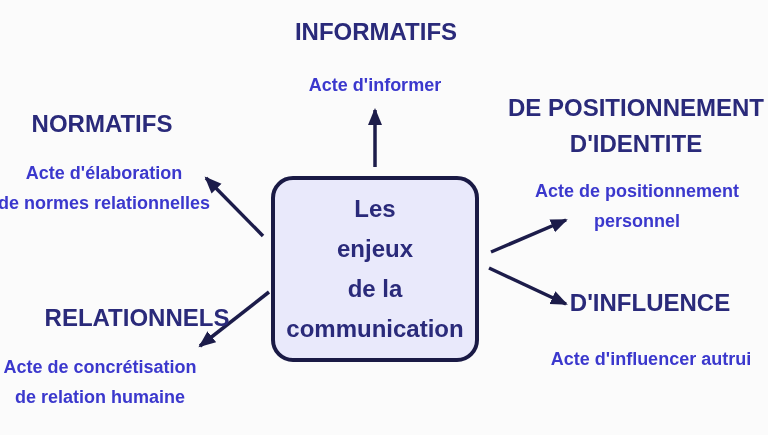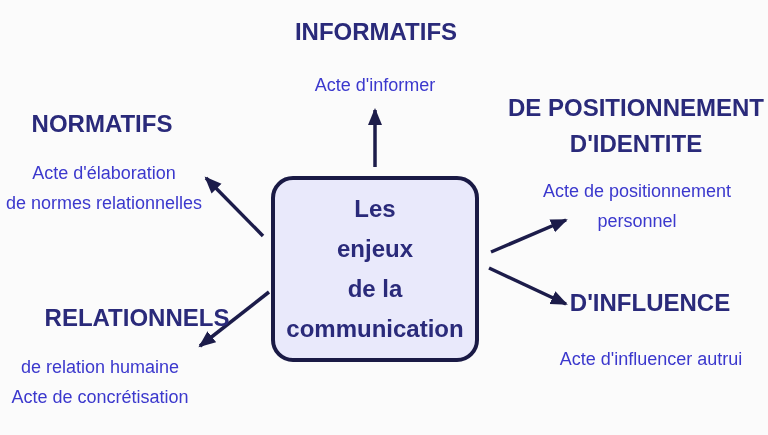--- a/index.html
+++ b/index.html
@@ -30,21 +30,21 @@
     white-space: nowrap;
     text-align: center;
     line-height: 28px;
   }
   .node-title.two-line { line-height: 36px; }
   .node-sub {
     position: absolute;
     transform: translateX(-50%);
     color: var(--body);
     font-size: 18px;
-    font-weight: normal;
+    font-weight: bold;
     white-space: nowrap;
     text-align: center;
     line-height: 30px;
   }
   .center-box {
     position: absolute;
     left: 271px;
     top: 168px;
     width: 208px;
     height: 186px;
@@ -99,22 +99,22 @@
   </div>
 
   <div class="node-title" style="left:102px; top:110px;">NORMATIFS</div>
   <div class="node-sub" style="left:104px; top:158px;">
     <div>Acte d'élaboration</div>
     <div>de normes relationnelles</div>
   </div>
 
   <div class="node-title" style="left:101px; top:304px;margin-left:36px;">RELATIONNELS</div>
   <div class="node-sub" style="left:100px; top:352px;">
+    <div>Acte de concrétisation</div>
     <div>de relation humaine</div>
-    <div>Acte de concrétisation</div>
   </div>
 
   <div class="node-title two-line" style="left:636px; top:90px;">
     <div>DE POSITIONNEMENT</div>
     <div>D'IDENTITE</div>
   </div>
   <div class="node-sub" style="left:637px; top:176px;">
     <div>Acte de positionnement</div>
     <div>personnel</div>
   </div>

